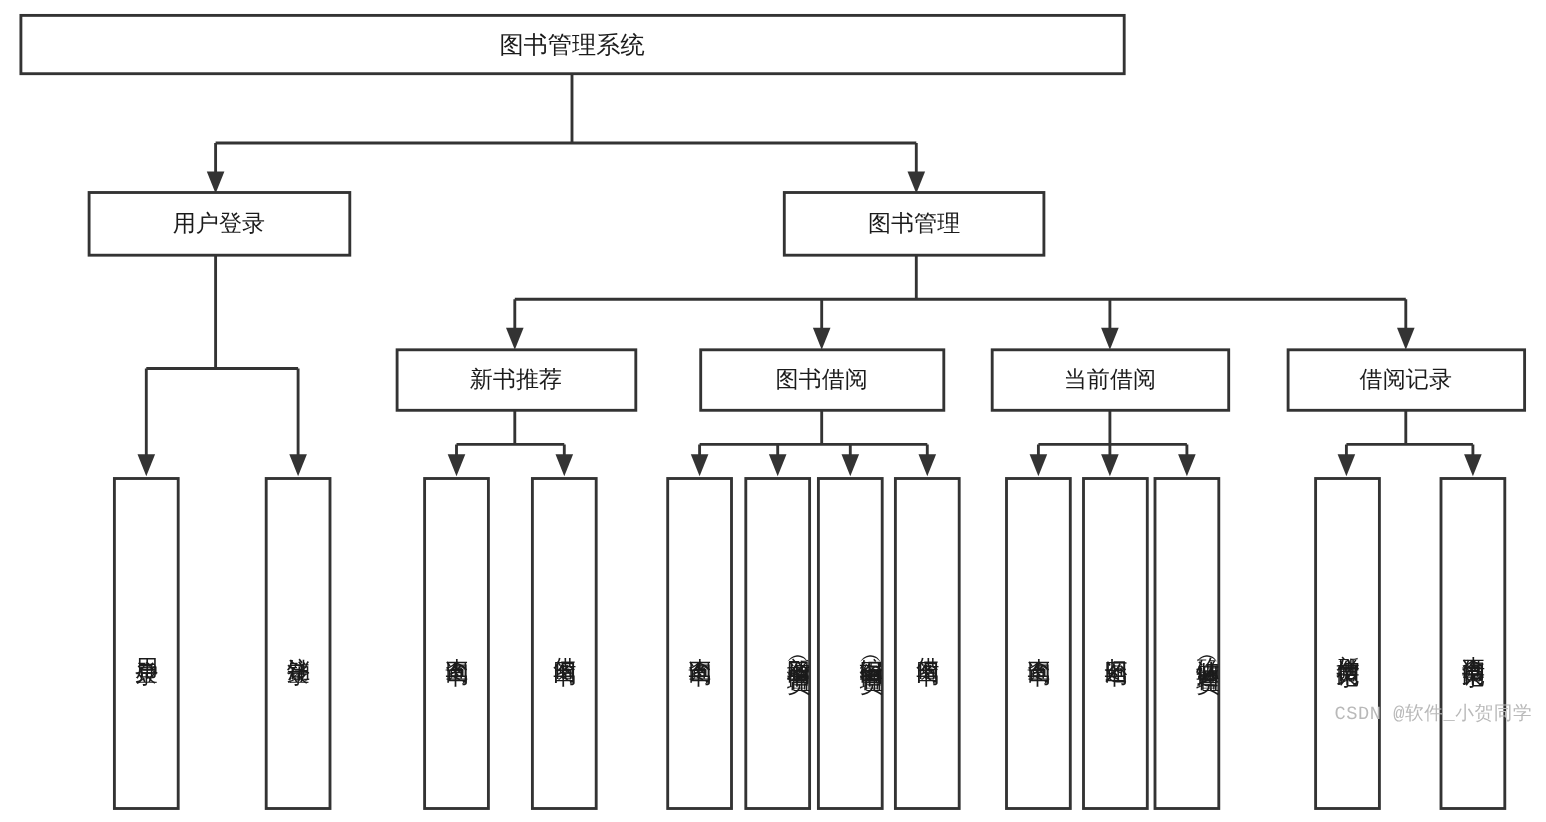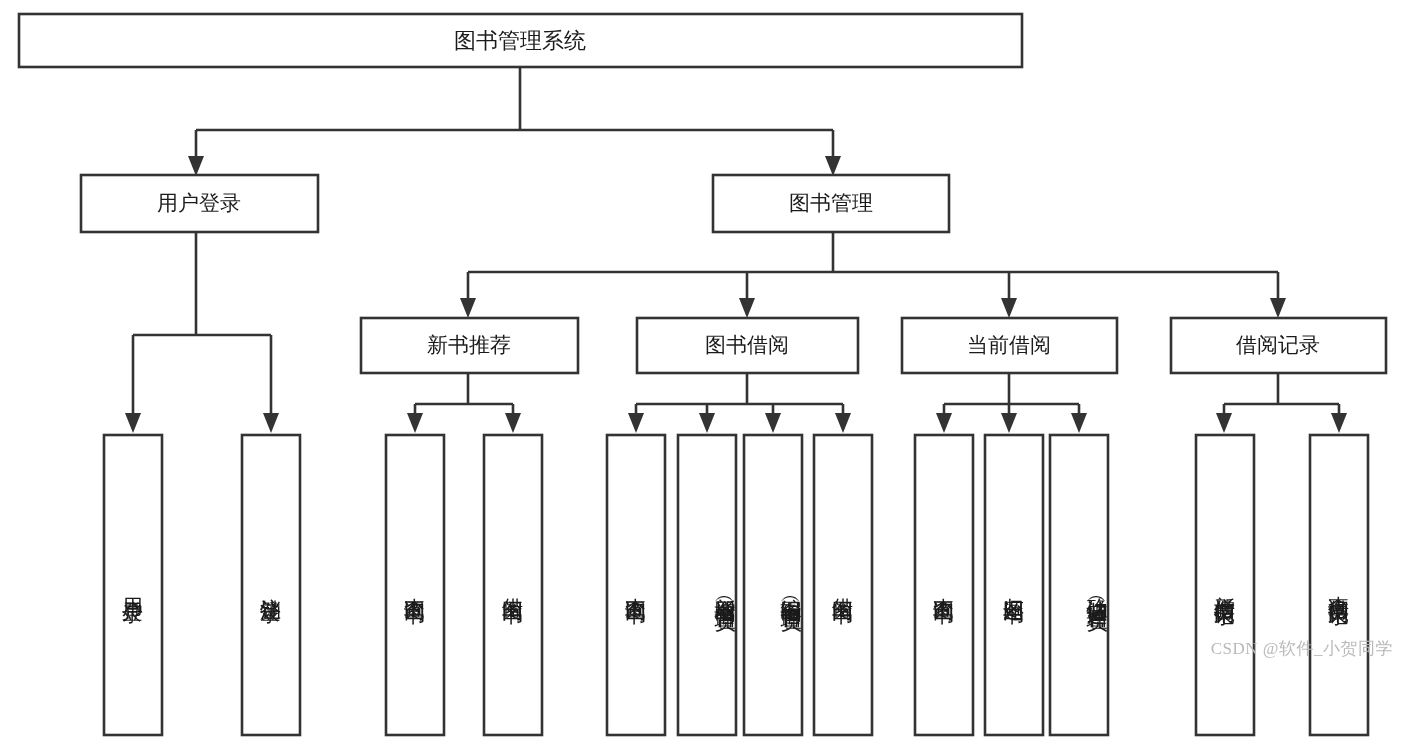--- a/index.html
+++ b/index.html
@@ -64,21 +64,21 @@
     display: flex;
     align-items: center;
     justify-content: center;
     white-space: nowrap;
     pointer-events: none;
   }
   .watermark {
     position: absolute;
     right: 12px;
     bottom: 6px;
-    font-family: Liberation Serif, serif;
+    font-family: Liberation Mono, monospace;
     font-size: 17px;
     color: #b9b9b9;
     letter-spacing: 0.5px;
     white-space: nowrap;
   }
 </style>
 </head>
 <body>
 
 <div id="diagram-root">

